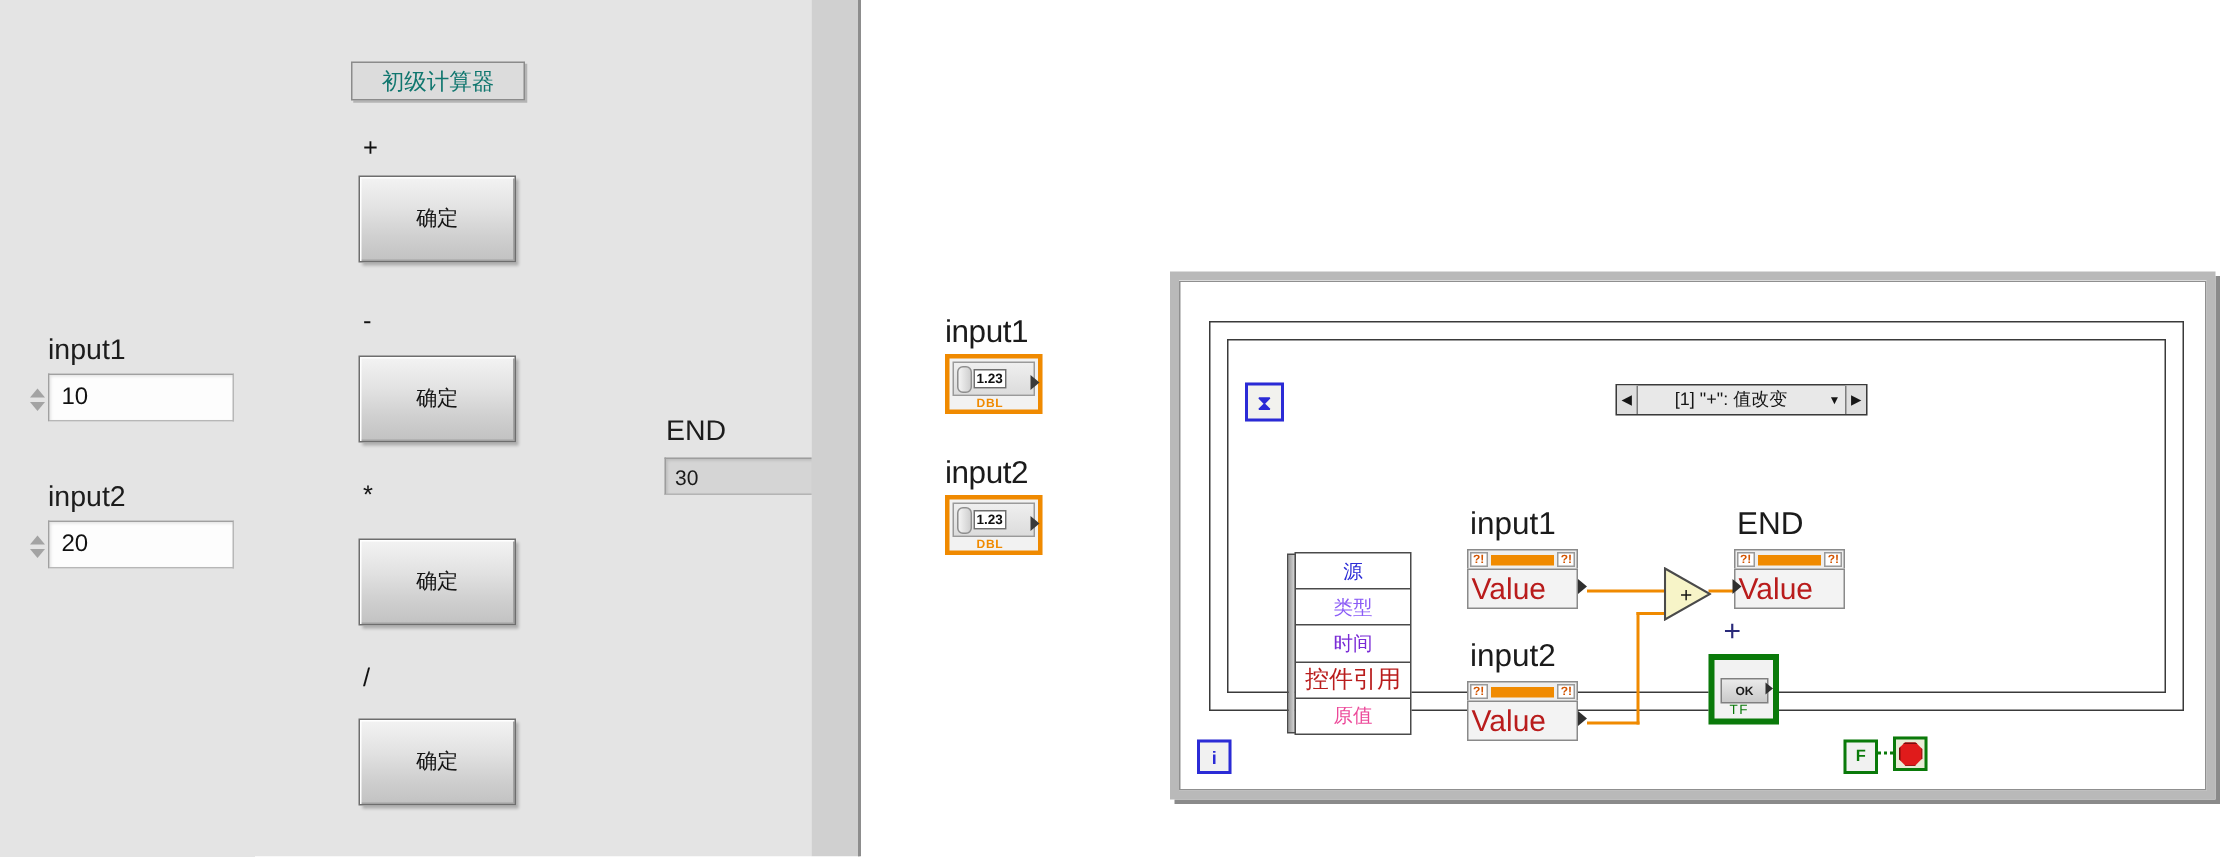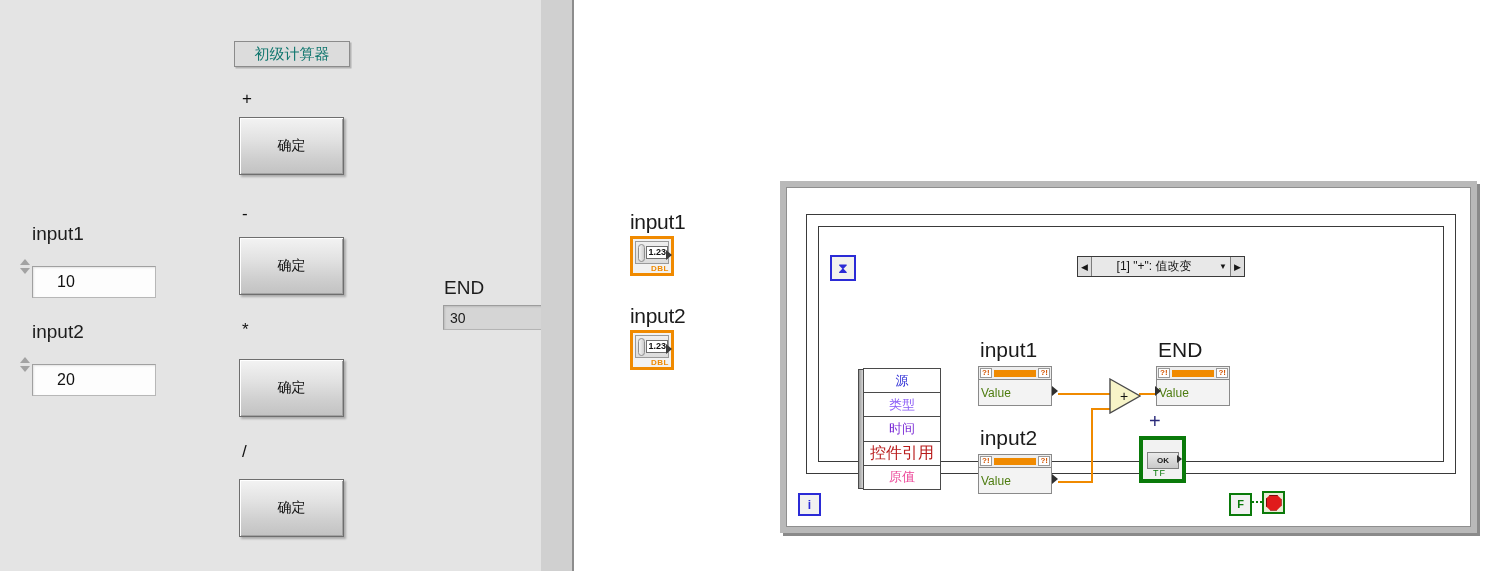--- a/index.html
+++ b/index.html
@@ -71,22 +71,22 @@
     display:block;width:0;height:0;border-left:5px solid transparent;
     border-right:5px solid transparent;opacity:.55;
   }
   .num-ctl .spin i.up{border-bottom:6px solid #6d6d6d;}
   .num-ctl .spin i.dn{border-top:6px solid #6d6d6d;}
   .num-ctl .field{
     position:absolute;left:14px;top:0;width:124px;height:32px;
     background:#fdfdfd;
     border:1px solid #b7b7b7;border-top-color:#a0a0a0;border-left-color:#a0a0a0;
     box-shadow:inset 1px 1px 2px rgba(0,0,0,.10);
-    display:flex;align-items:center;padding-left:24px;box-sizing:border-box;
-    font-size:16px;color:#111;margin-top:17px;
+    display:flex;align-items:center;padding-left:8px;box-sizing:border-box;
+    font-size:16px;color:#111;
   }
 
   
   .ind{position:absolute;}
   .ind .lbl{
     position:absolute;left:1px;top:-28px;font-size:19px;color:#1c1c1c;
   }
   .ind .field{
     position:absolute;left:0;top:0;width:100px;height:25px;
     background:#d5d5d5;
@@ -102,21 +102,21 @@
     background:#ffffff;
   }
 
   
   .term{position:absolute;}
   .term .tname{
     position:absolute;left:0;top:-26px;font-size:21px;color:#1b1b1b;
     white-space:nowrap;letter-spacing:-.3px;
   }
   .term-box{
-    position:relative;width:44px;height:40px;
+    position:relative;width:65px;height:40px;
     border:3px solid #f08a00;background:#f2f2f2;box-sizing:border-box;
   }
   .term-box .inner{
     position:absolute;left:2px;top:2px;right:2px;bottom:9px;
     background:linear-gradient(180deg,#efefef,#dcdcdc);
     border:1px solid #9a9a9a;display:flex;align-items:center;
   }
   .term-box .knob{
     width:8px;height:16px;margin-left:2px;border:1px solid #8e8e8e;
     border-radius:4px;background:linear-gradient(90deg,#f4f4f4,#cfcfcf);
@@ -227,21 +227,21 @@
     padding:0 1px;background:#fff;border:1px solid #9a9a9a;margin:0 1px;
   }
   .prop-node .pn-head .bar{
     flex:1;height:7px;background:#f08a00;margin:0 1px;
   }
   .prop-node .pn-body{
     width:100%;height:27px;background:#f3f3f3;border:1px solid #8a8a8a;
     display:flex;align-items:center;box-sizing:border-box;
   }
   .prop-node .pn-body .ptext{
-    font-size:12px;color:#4d7c0f;line-height:18px;padding:0 2px;
+    font-size:20px;color:#b91c1c;line-height:18px;padding:0 2px;
   }
   .prop-node .in-arrow{
     position:absolute;left:-1px;top:20px;width:0;height:0;
     border-top:5px solid transparent;border-bottom:5px solid transparent;
     border-left:6px solid #2f2f2f;
   }
   .prop-node .out-arrow{
     position:absolute;right:-6px;top:20px;width:0;height:0;
     border-top:5px solid transparent;border-bottom:5px solid transparent;
     border-left:6px solid #2f2f2f;

